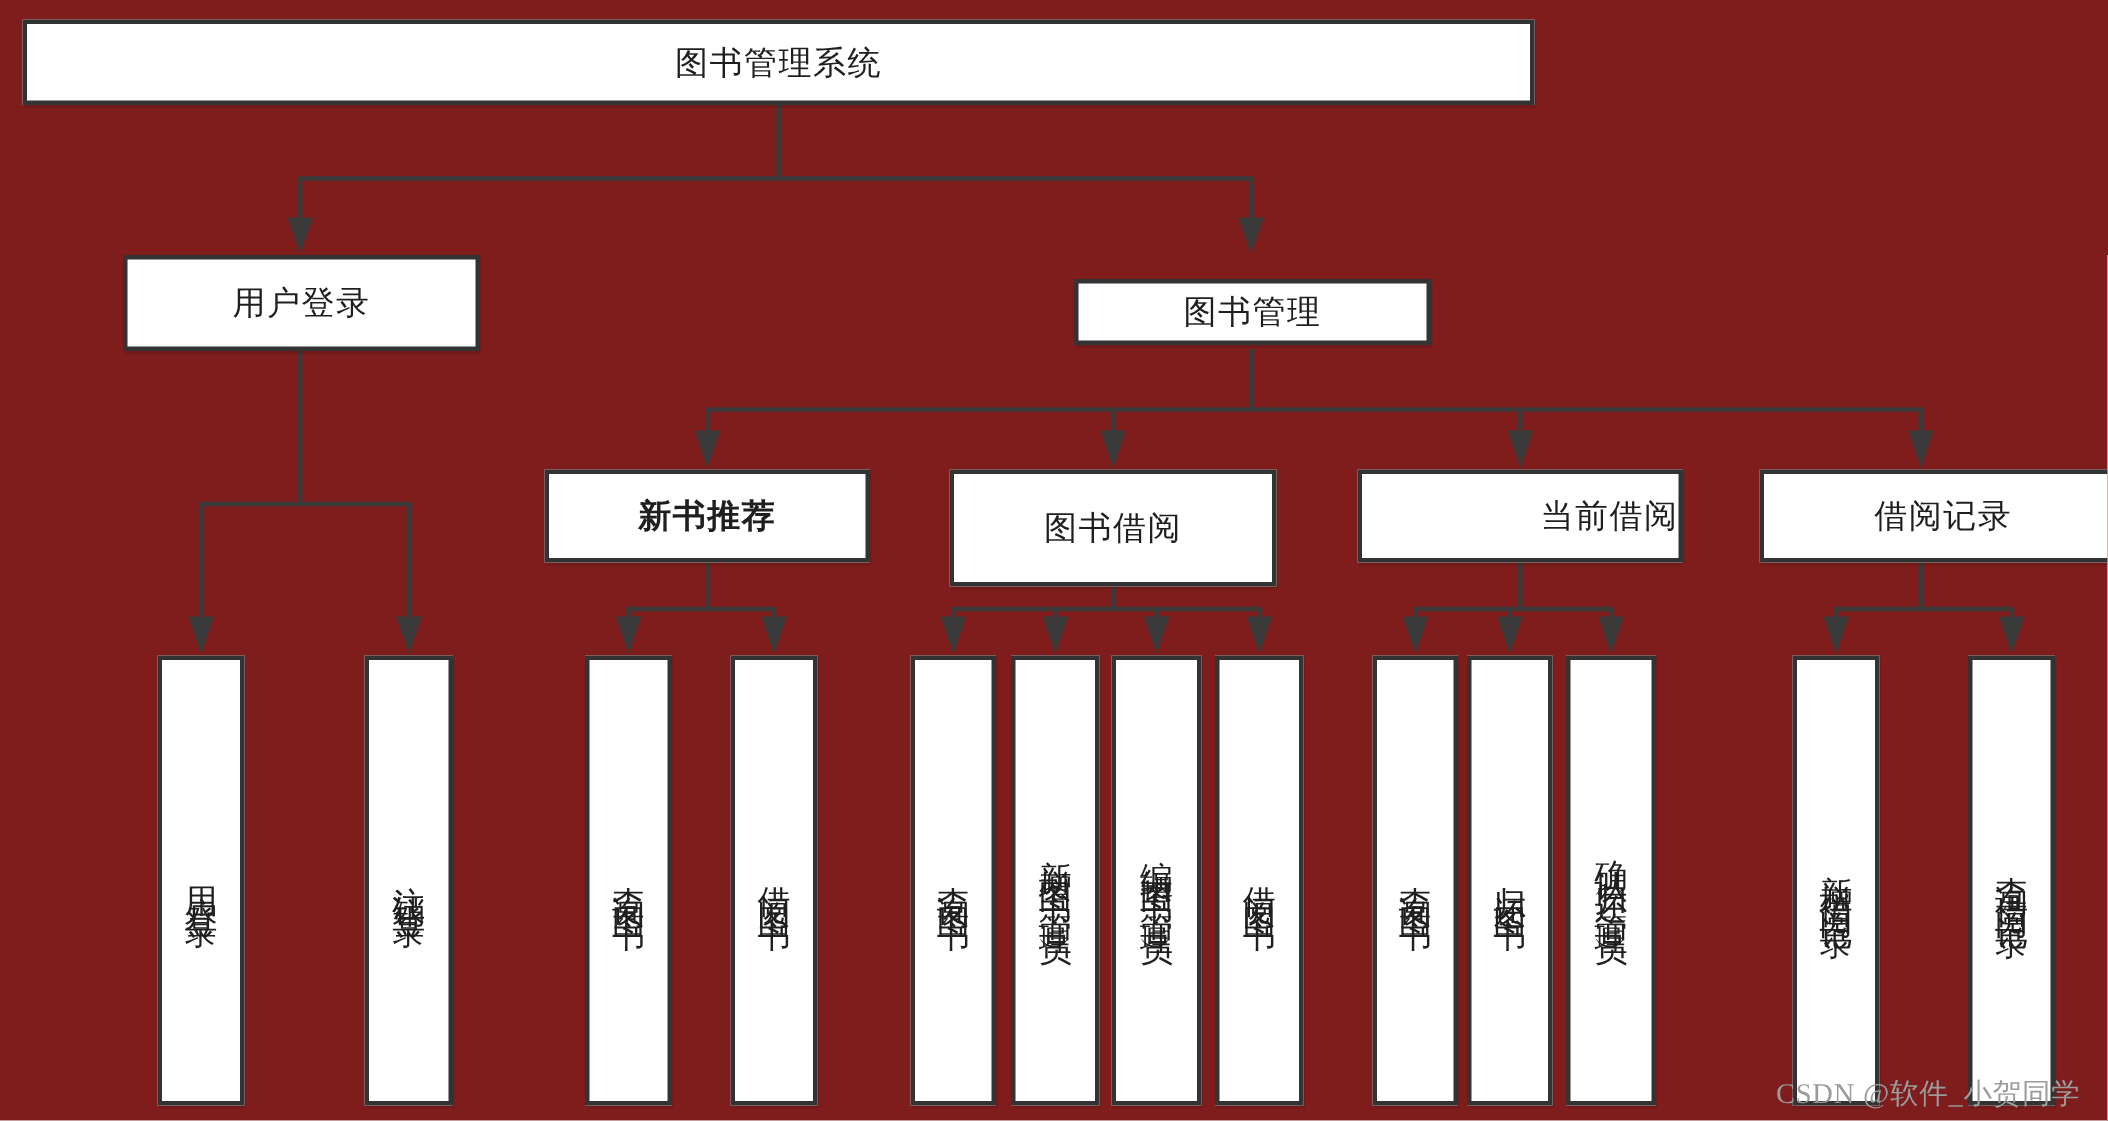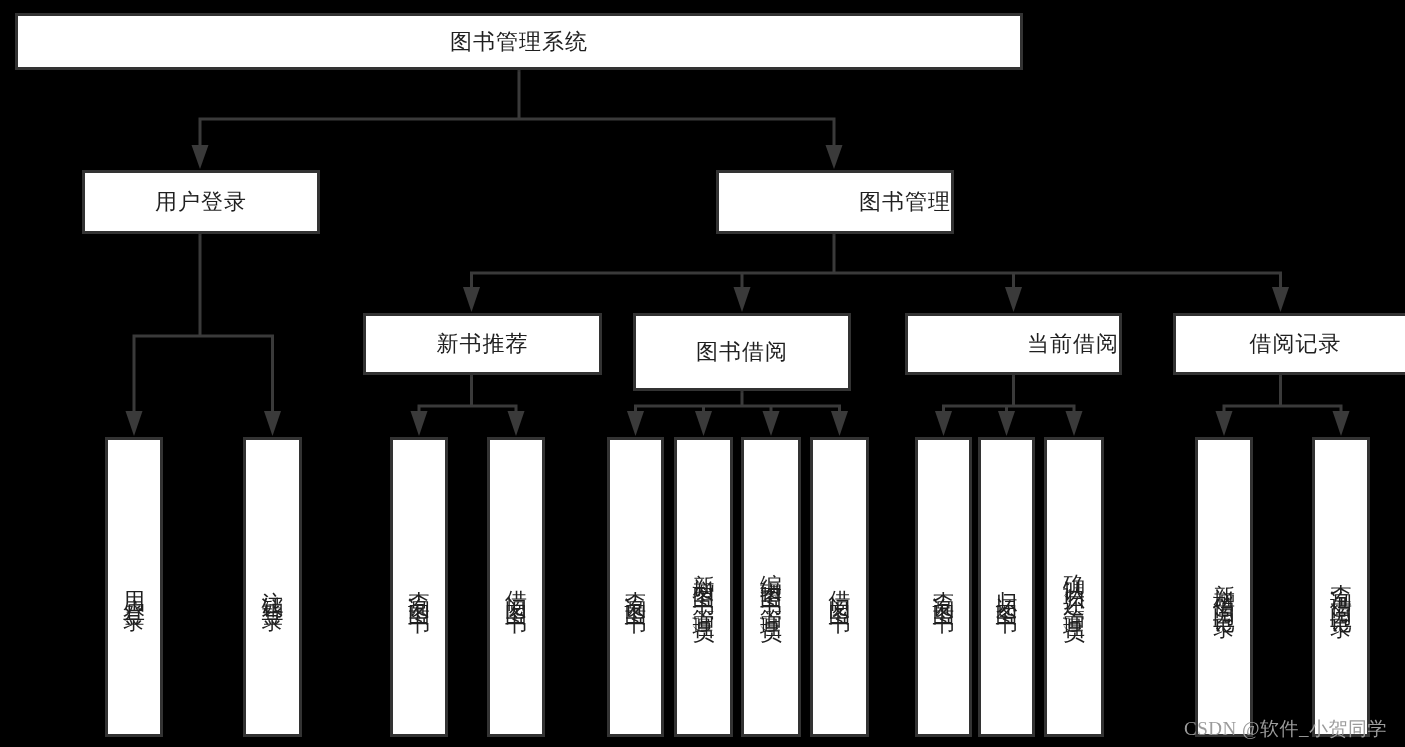--- a/index.html
+++ b/index.html
@@ -1,17 +1,17 @@
 <!DOCTYPE html>
 <html><head>
 <meta charset="utf-8">
 <style>
   html,body { margin:0; padding:0; background:#ffffff; }
   .stage {
-    position:relative; width:1405px; height:747px; background:#000000;
+    position:relative; width:1405px; height:747px; background:#7f1d1d;
     font-family:"Liberation Sans", sans-serif; overflow:hidden;
   }
   svg.wires { position:absolute; left:0; top:0; }
   .box {
     position:absolute; box-sizing:border-box; background:#ffffff;
     border:3px solid #333333; color:#1f1f1f;
     display:flex; align-items:center; justify-content:center;
     font-size:22px; letter-spacing:1px;
     box-shadow:1px 2px 0 rgba(0,0,0,0.10);
   }
@@ -80,25 +80,25 @@
     </g>
   </svg>
 
   <div class="box" style="left:15px; top:13px; width:1008px; height:57px;">
     <span class="lbl">图书管理系统</span>
   </div>
 
   <div class="box" style="left:82px; top:170px; width:238px; height:64px;">
     <span class="lbl">用户登录</span>
   </div>
-  <div class="box" style="left:716px; top:170px; width:238px; height:64px;justify-content:flex-end;">
+  <div class="box" style="left:716px; top:186px; width:238px; height:44px;">
     <span class="lbl">图书管理</span>
   </div>
 
-  <div class="box" style="left:363px; top:313px; width:239px; height:62px;">
+  <div class="box" style="left:363px; top:313px; width:217px; height:62px;font-weight:bold;">
     <span class="lbl">新书推荐</span>
   </div>
   <div class="box" style="left:633px; top:313px; width:218px; height:78px;">
     <span class="lbl">图书借阅</span>
   </div>
   <div class="box" style="left:905px; top:313px; width:217px; height:62px;justify-content:flex-end;">
     <span class="lbl">当前借阅</span>
   </div>
   <div class="box" style="left:1173px; top:313px; width:245px; height:62px;align-items:center;">
     <span class="lbl">借阅记录</span>

